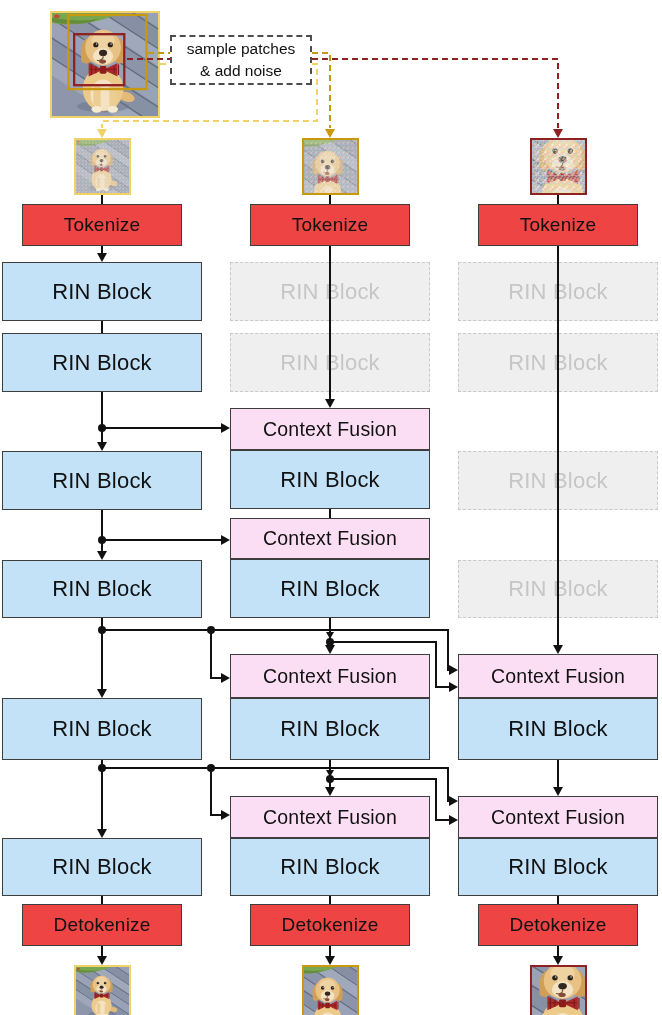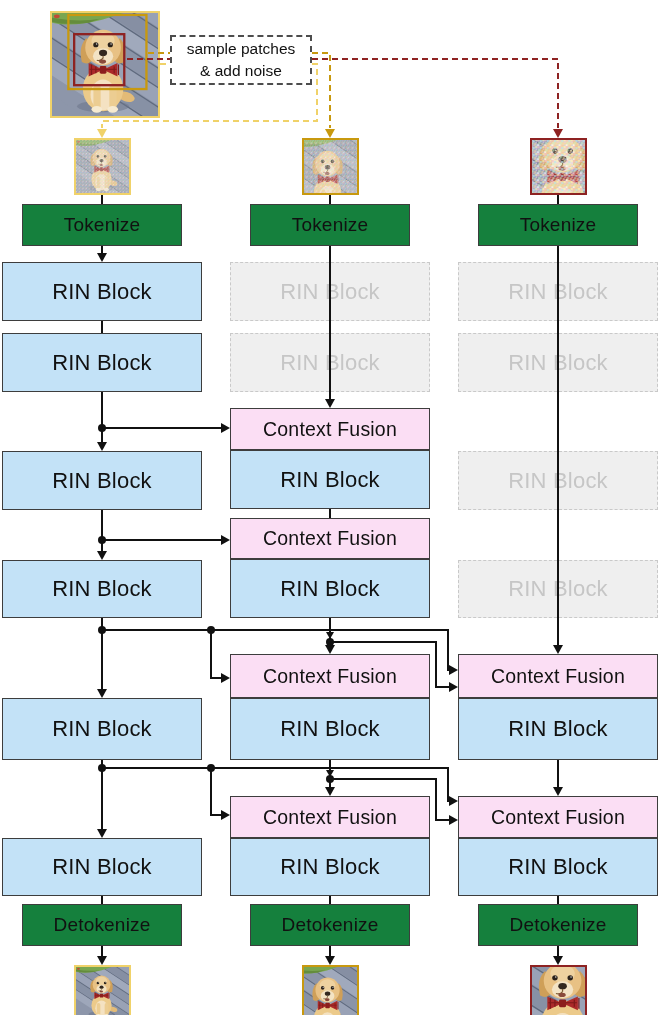--- a/index.html
+++ b/index.html
@@ -6,21 +6,21 @@
   .canvas{
     position:relative;width:662px;height:1015px;background:#ffffff;overflow:hidden;
     font-family:Liberation Sans, sans-serif;color:#111;margin-top:8px;
   }
   .box{
     position:absolute;box-sizing:border-box;border:1.6px solid #3d3d3d;
     display:flex;align-items:center;justify-content:center;text-align:center;
     white-space:nowrap;letter-spacing:.2px;
   }
   .rin{background:#c3e2f7;font-size:22px;}
-  .tok{background:#15803d;font-size:19px;}
+  .tok{background:#ef4444;font-size:19px;}
   .cf{background:#fbdef4;font-size:19.5px;text-align:center;}
   .ghost{background:#efefef;border:1.6px dashed #c9c9c9;color:#c6c6c6;font-size:22px;}
   .samplebox{
     position:absolute;box-sizing:border-box;border:2px dashed #4d4d4d;background:#fff;
     display:flex;flex-direction:column;align-items:center;justify-content:center;
     font-size:15.5px;line-height:1.45;color:#111;
   }
   .imgframe{position:absolute;box-sizing:border-box;}
   .imgframe svg{display:block;width:100%;height:100%;}
   .bd-ly{border:2px solid #f0d269;}

